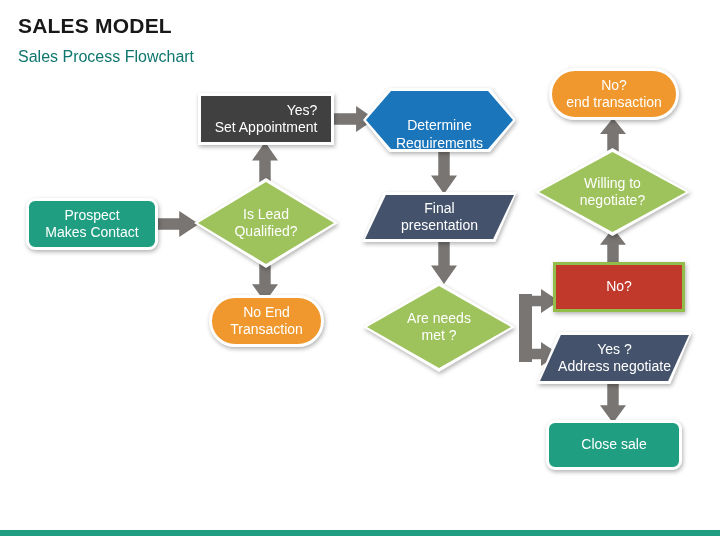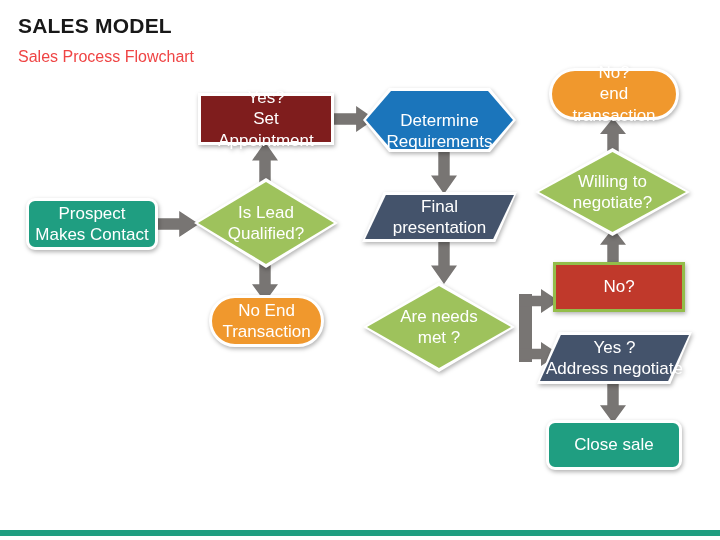--- a/index.html
+++ b/index.html
@@ -27,21 +27,21 @@
     color: #181818;
     letter-spacing: 0.2px;
     white-space: nowrap;
   }
   #subtitle {
     position: absolute;
     left: 18px;
     top: 48px;
     font-size: 16px;
     font-weight: normal;
-    color: #ef4444;
+    color: #0f766e;
     white-space: nowrap;
   }
   
   #bottom-bar {
     position: absolute;
     left: 0;
     top: 530px;
     width: 720px;
     height: 6px;
     background: #1f9e81;
@@ -49,21 +49,21 @@
 
   
   .node {
     position: absolute;
     box-sizing: border-box;
     display: flex;
     align-items: center;
     justify-content: center;
     text-align: center;
     color: #ffffff;
-    font-size: 17px;
+    font-size: 14px;
     line-height: 1.25;
     filter: drop-shadow(1px 2px 2px rgba(0,0,0,0.30));
   }
   .node .label {
     position: relative;
     z-index: 3;
     padding: 0 4px;
     white-space: pre-line;
   }
 
@@ -202,21 +202,21 @@
     <div class="diamond-fill" style="background:#9ec25c;"></div>
     <span class="label">Is Lead
 Qualified?</span>
   </div>
 
   <div class="node shape-pill" style="left:209px; top:295px; width:115px; height:52px; background:#f0982d;">
     <span class="label">No End
 Transaction</span>
   </div>
 
-  <div class="node shape-rect" style="left:198px; top:93px; width:136px; height:52px; background:#7f1d1d;">
+  <div class="node shape-rect" style="left:198px; top:93px; width:136px; height:52px; background:#404040;text-align:right;">
     <span class="label">Yes?
 Set Appointment</span>
   </div>
 
   <div class="node shape-hexagon" style="left:363px; top:88px; width:153px; height:64px;align-items:flex-end;">
     <div class="hex-body"></div>
     <div class="hex-fill" style="background:#1b75bb;"></div>
     <span class="label">Determine
 Requirements</span>
   </div>

